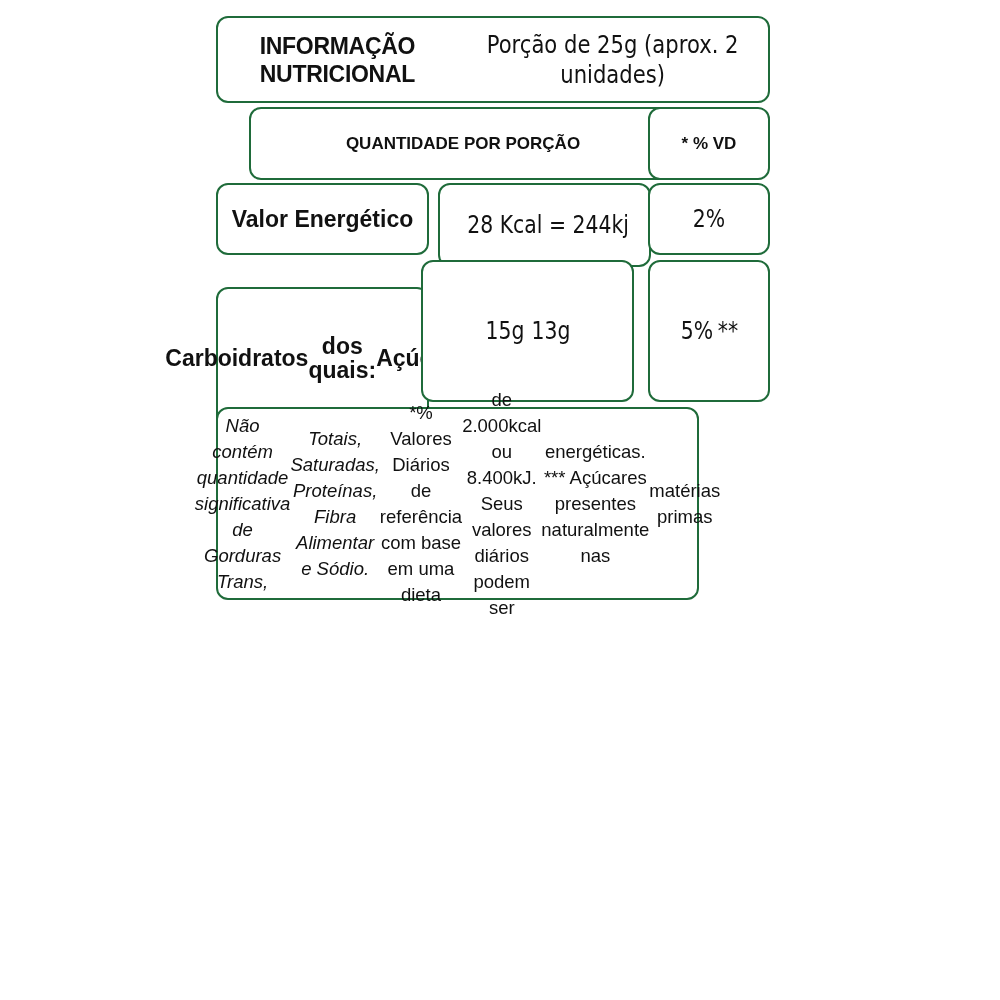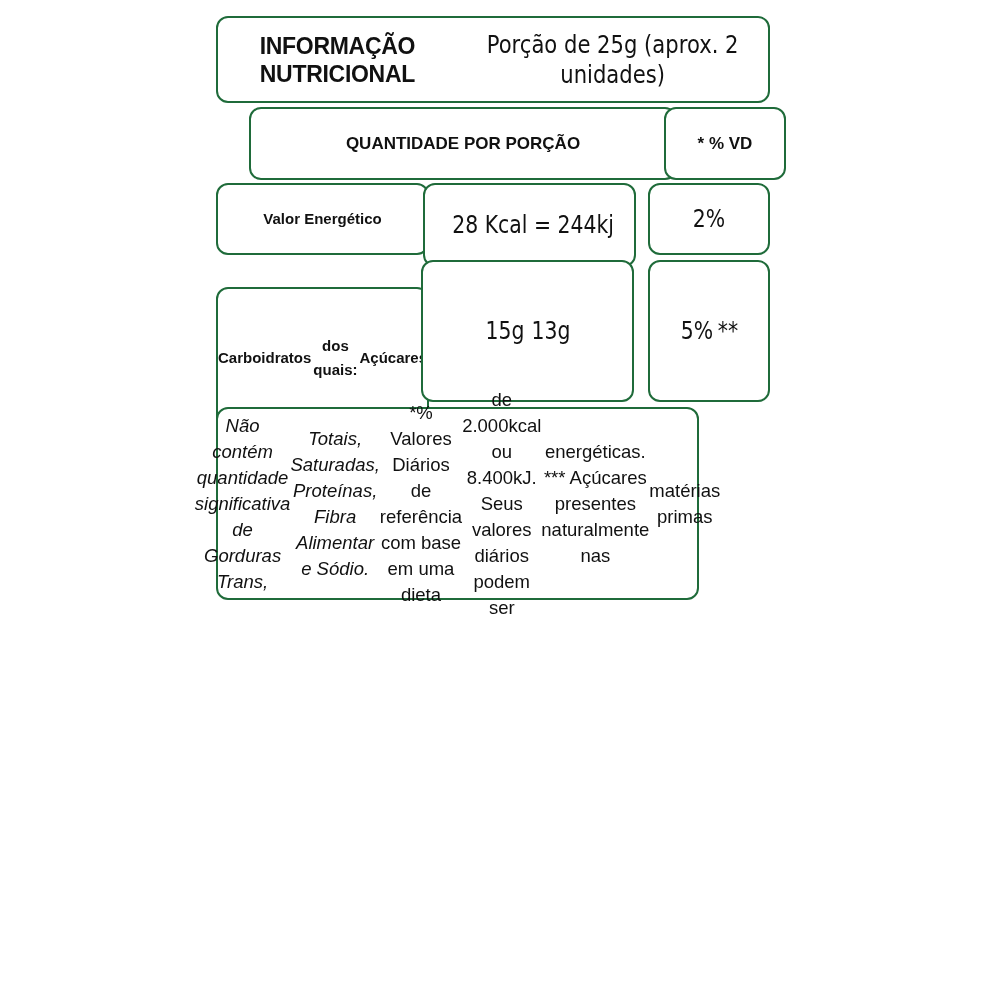--- a/index.html
+++ b/index.html
@@ -2,44 +2,44 @@
 <html><head>
 <meta charset="utf-8">
 <style>
   html, body { margin:0; padding:0; background:#ffffff; }
   body { width:1000px; height:1000px; position:relative; overflow:hidden; font-family:"Liberation Sans", sans-serif; color:#111; }
   .box { position:absolute; box-sizing:border-box; border:2px solid #1f6b3a; border-radius:12px; background:#fff;
          display:flex; align-items:center; justify-content:center; text-align:center; }
   .title { font-weight:bold; font-size:23px; letter-spacing:-0.3px; line-height:28px; }
   .subtitle { font-size:24px; line-height:30px; font-family:"DejaVu Sans", sans-serif; font-weight:normal; transform:scaleX(0.88); }
   .head { font-weight:bold; font-size:17px; }
-  .label { font-weight:bold; font-size:15px; line-height:24px; }
+  .label { font-weight:bold; font-size:23px; line-height:24px; }
   .val { font-size:24px; line-height:32px; font-family:"DejaVu Sans", sans-serif; transform:scaleX(0.85); }
   .foot { font-size:18.5px; line-height:26px; padding:0 8px; }
   .foot .it { font-style:italic; }
 </style>
 </head>
 <body>
 
 <div class="box" style="left:216px;top:16px;width:554px;height:87px;">
   <div class="title">INFORMAÇÃO NUTRICIONAL</div>
   <div class="subtitle">Porção de 25g (aprox. 2 unidades)</div>
 </div>
 
 <div class="box" style="left:216px;top:107px;width:428px;height:73px;margin-left:33px;">
   <div class="head">QUANTIDADE POR PORÇÃO</div>
 </div>
-<div class="box" style="left:648px;top:107px;width:122px;height:73px;margin-left:16px;">
+<div class="box" style="left:648px;top:107px;width:122px;height:73px;">
   <div class="head">* % VD</div>
 </div>
 
 <div class="box" style="left:216px;top:183px;width:213px;height:72px;">
   <div class="label">Valor Energético</div>
 </div>
-<div class="box" style="left:423px;top:183px;width:213px;height:84px;padding-left:8px;">
+<div class="box" style="left:438px;top:183px;width:213px;height:84px;padding-left:8px;">
   <div class="val">28 Kcal = 244kj</div>
 </div>
 <div class="box" style="left:648px;top:183px;width:122px;height:72px;">
   <div class="val">2%</div>
 </div>
 
 <div class="box" style="left:216px;top:260px;width:213px;height:142px;margin-top:27px;">
   <div class="label">Carboidratos</div>
   <div class="label">dos quais:</div>
   <div class="label">Açúcares</div>

